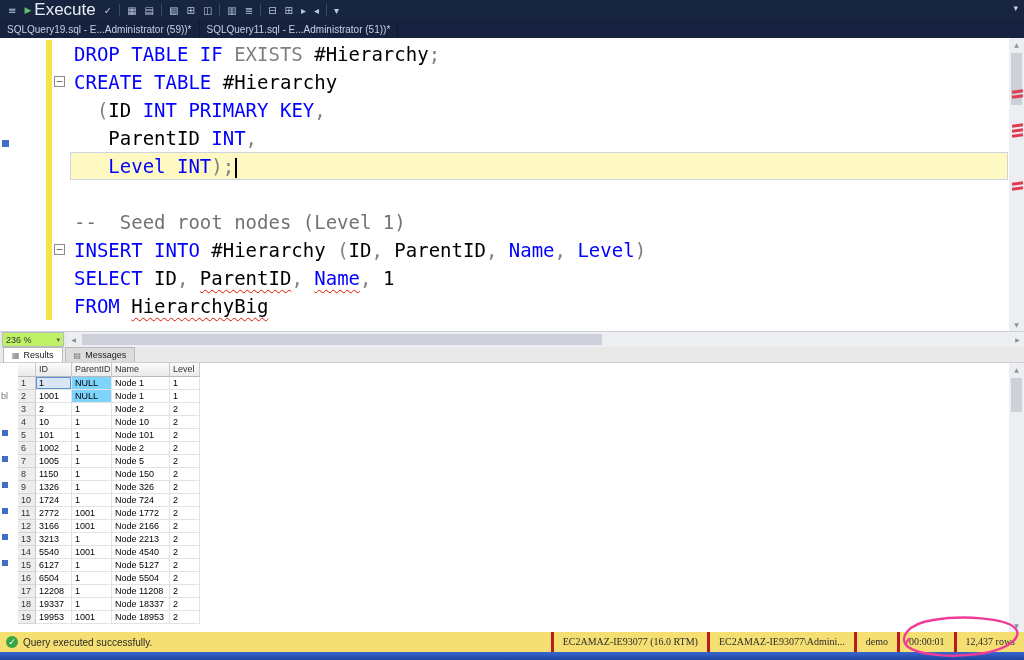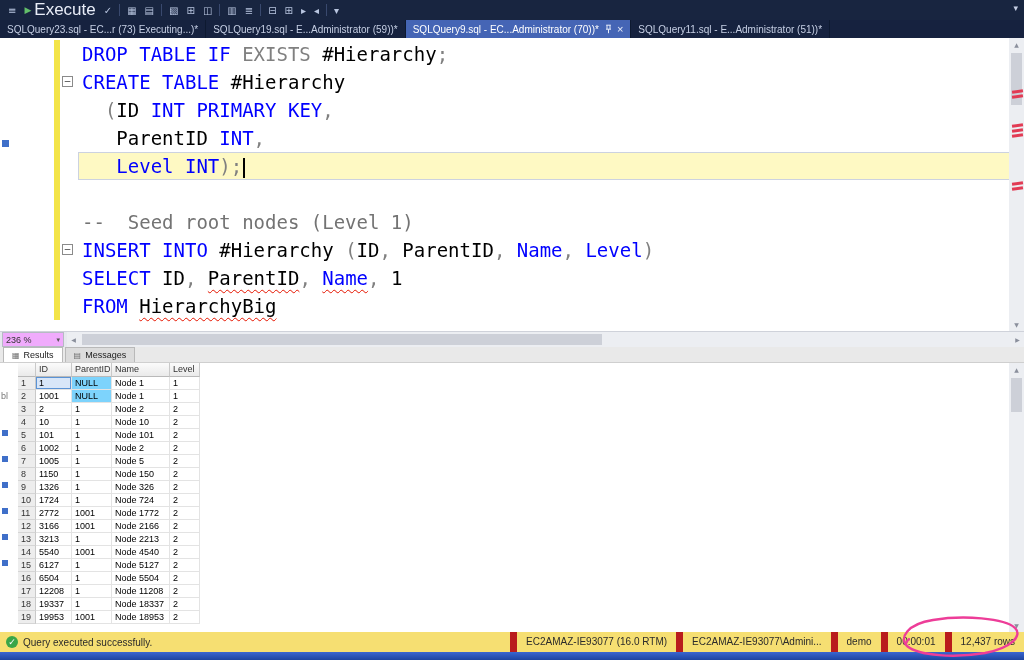--- a/index.html
+++ b/index.html
@@ -21,21 +21,21 @@
           display:flex;align-items:stretch;}
   .tab{display:flex;align-items:center;padding:0 7px;font-size:10px;color:#c6cfe4;
        border-right:1px solid #0d1930;white-space:nowrap;}
   .tab.active{background:#4565b5;color:#fff;}
   .tab .pin{margin-left:6px;display:flex;align-items:center;}
   .tab .close{margin-left:5px;font-size:11px;line-height:10px;color:#e8eefb;}
   .tab-chevron{position:absolute;right:6px;top:3px;color:#c6cfe4;font-size:9px;}
 
   
   .editor{position:absolute;left:0;top:38px;width:1024px;height:293px;background:#fff;overflow:hidden;}
-  #lines{position:absolute;left:0;top:2px;width:1008px;margin-left:8px;}
+  #lines{position:absolute;left:0;top:2px;width:1008px;}
   .line{display:flex;height:28px;align-items:stretch;}
   .ind{width:46px;}
   .chg{width:6px;background:#f3e448;}
   .fold{width:18px;position:relative;}
   .foldbox{position:absolute;left:2px;top:8px;width:11px;height:11px;border:1px solid #8a8a8a;
            background:#fff;color:#333;font-size:9px;line-height:9px;text-align:center;
            box-sizing:border-box;font-family:"DejaVu Sans",sans-serif;}
   .code{flex:1;font-family:"DejaVu Sans Mono",monospace;font-size:19px;line-height:28px;
         white-space:pre;color:#000;padding-left:4px;}
   .line.active .code{box-shadow:inset 0 0 0 1px #ccd2e0;background:#fef9c3;}
@@ -55,21 +55,21 @@
             font-family:"DejaVu Sans",sans-serif;}
   .vs-arrow.bottom{position:absolute;bottom:0;left:0;right:0;}
   .vs-thumb{position:absolute;left:2px;width:11px;background:#cdd0d8;}
 
   .annmark{position:absolute;right:1px;display:flex;flex-direction:column;gap:2px;}
   .annmark i{display:block;width:11px;height:3px;background:#e23b54;transform:rotate(-8deg);}
 
   
   .zoomrow{position:absolute;left:0;top:331px;width:1024px;height:16px;background:#e6e8ee;
            display:flex;align-items:center;border-top:1px solid #cfd2da;box-sizing:border-box;}
-  .zoombox{width:54px;height:13px;background:#f0abfc;border:1px solid #b6bac4;margin-left:2px;
+  .zoombox{width:54px;height:13px;background:#bef264;border:1px solid #b6bac4;margin-left:2px;
            display:flex;align-items:center;justify-content:space-between;padding:0 3px;
            font-size:9px;color:#333;}
   .zoombox .dd{font-size:7px;color:#555;font-family:"DejaVu Sans",sans-serif;}
   .hscroll{flex:1;height:15px;position:relative;background:#eceef2;margin-left:3px;}
   .hs-arrow{position:absolute;top:0;width:13px;height:15px;color:#8a8f9c;font-size:6px;
             text-align:center;line-height:15px;font-family:"DejaVu Sans",sans-serif;}
   .hs-thumb{position:absolute;left:15px;top:2px;height:11px;width:520px;background:#cdd0d8;}
 
   
   .resulttabs{position:absolute;left:0;top:347px;width:1024px;height:16px;background:#e9e9e9;
@@ -96,21 +96,21 @@
   .nullcell{background:#7dd3fc;}
   .sel{background:#d8e6f8;box-shadow:inset 0 0 0 1px #5b93d5;}
 
   
   .statusbar{position:absolute;left:0;top:632px;width:1024px;height:20px;background:#f6df72;
              display:flex;align-items:center;font-size:10px;color:#2b2b2b;}
   .sb-left{display:flex;align-items:center;gap:5px;padding-left:6px;flex:1;}
   .okicon{width:12px;height:12px;border-radius:50%;background:#3aa648;color:#fff;font-size:9px;
           line-height:12px;text-align:center;font-family:"DejaVu Sans",sans-serif;}
   .sb-right{display:flex;align-items:center;height:100%;}
-  .sb-item{padding:0 9px;border-left:7px solid #b91c1c;line-height:20px;white-space:nowrap;}
+  .sb-item{padding:0 9px;border-left:3px solid #b91c1c;line-height:20px;white-space:nowrap;font-family:Liberation Serif, serif;}
 
   .bottomstrip{position:absolute;left:0;top:652px;width:1024px;height:8px;
                background:linear-gradient(#3a66d0,#1d44a0);}
 
   
   .pinkcircle{position:absolute;left:893px;top:612px;pointer-events:none;}
   .margin-mark{position:absolute;left:2px;top:140px;width:7px;height:7px;background:#3f6fc9;}
   .bl-label{position:absolute;left:1px;top:391px;font-size:9px;color:#777;}
   #bluedots{position:absolute;left:2px;top:430px;width:8px;}
   .bluedot{position:absolute;left:0;width:6px;height:6px;background:#3f6fc9;}
@@ -141,33 +141,21 @@
       <div class="tbtn">⊟</div>
       <div class="tbtn">⊞</div>
       <div class="tbtn">▸</div>
       <div class="tbtn">◂</div>
       <div class="tsep"></div>
       <div class="tbtn">▾</div>
     </div>
 
   <div class="tabbar" id="tabbar">
       <div class="tab">
-        <span class="tablabel">SQLQuery23.sql - EC...r (73) Executing...)*</span>
-      </div>
-      <div class="tab">
         <span class="tablabel">SQLQuery19.sql - E...Administrator (59))*</span>
-      </div>
-      <div class="tab active">
-        <span class="tablabel">SQLQuery9.sql - EC...Administrator (70))*</span>
-        <span class="pin">
-          <svg width="7" height="10" viewBox="0 0 7 10">
-            <path d="M1.2 1.2h4.6M2 1.2v4M5 1.2v4M1 5.2h5M3.5 5.2v4" stroke="#e8eefb" stroke-width="1" fill="none"></path>
-          </svg>
-        </span>
-        <span class="close">×</span>
       </div>
       <div class="tab">
         <span class="tablabel">SQLQuery11.sql - E...Administrator (51))*</span>
       </div>
     </div>
   <div class="tab-chevron">▾</div>
 
   <div class="editor">
     <div id="lines">
         <div class="line">

